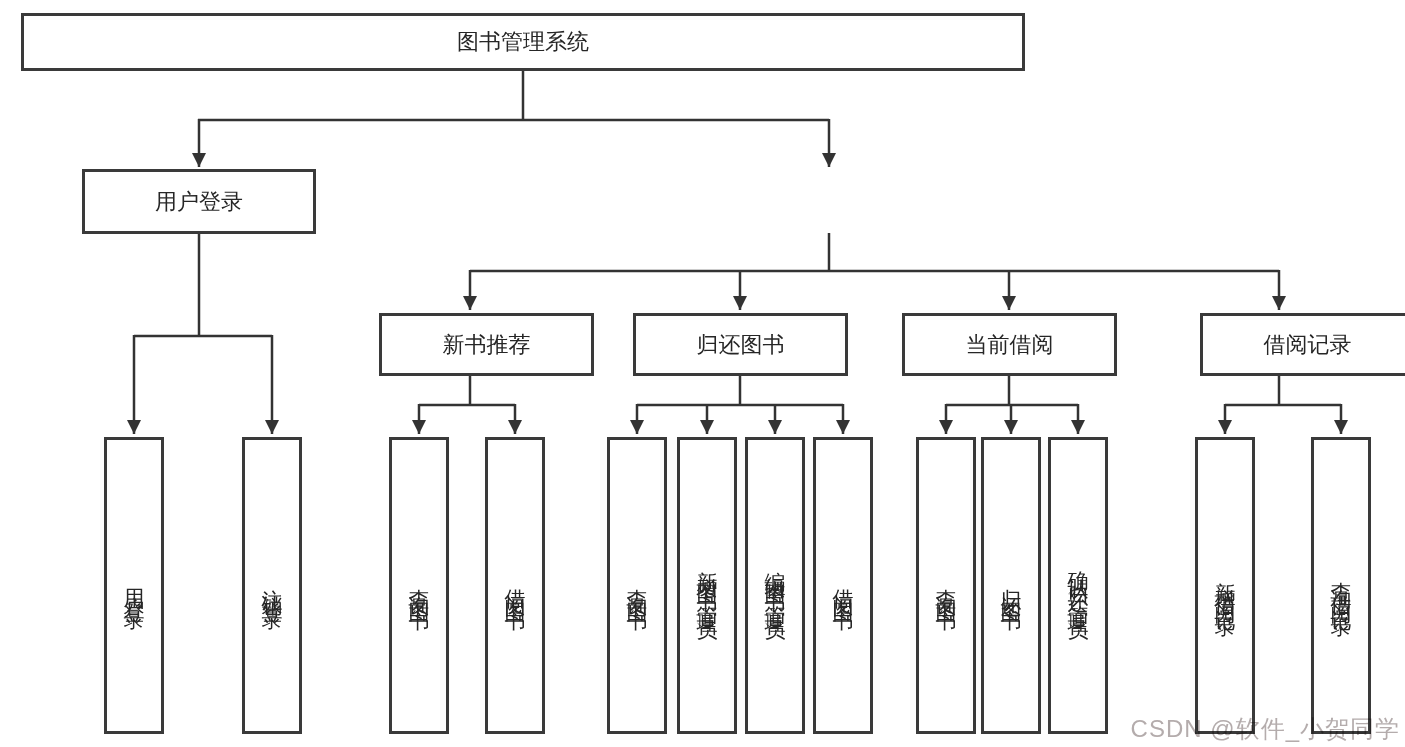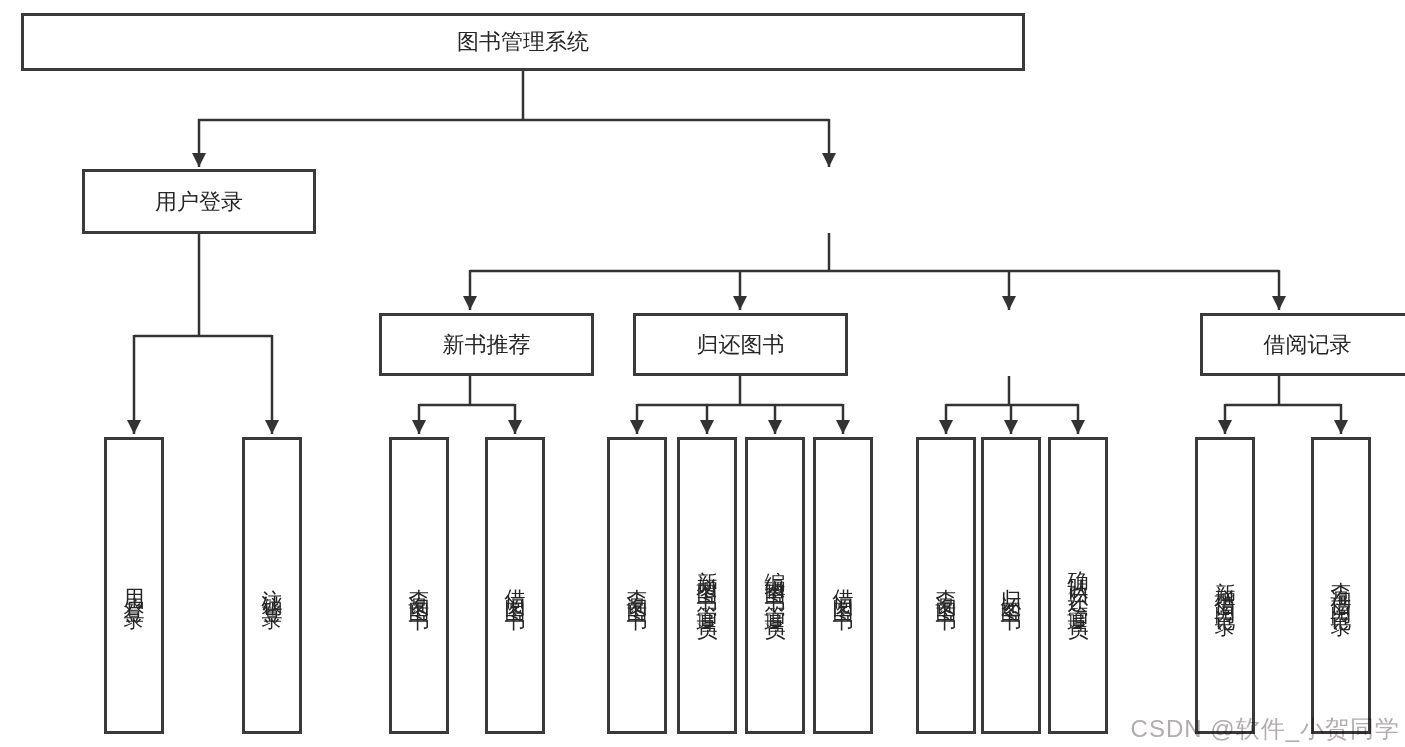--- a/index.html
+++ b/index.html
@@ -105,20 +105,21 @@
       <path d="M1341 404 V434" marker-end="url(#arrow)"></path>
     </g>
   </svg>
 
   <div class="box root">图书管理系统</div>
 
   <div class="box lvl2" style="left:82px;">用户登录</div>
 
   <div class="box lvl3" style="left:379px;">新书推荐</div>
   <div class="box lvl3" style="left:633px;">归还图书</div>
+  <div class="box lvl3" style="left:902px;">当前借阅</div>
   <div class="box lvl3" style="left:1200px;">借阅记录</div>
 
   <div class="box leaf" style="left:104px;">用户登录</div>
   <div class="box leaf" style="left:242px;">注销登录</div>
 
   <div class="box leaf" style="left:389px;">查询图书</div>
   <div class="box leaf" style="left:485px;">借阅图书</div>
 
   <div class="box leaf" style="left:607px;">查询图书</div>
   <div class="box leaf" style="left:677px;">新增图书（管理员）</div>

